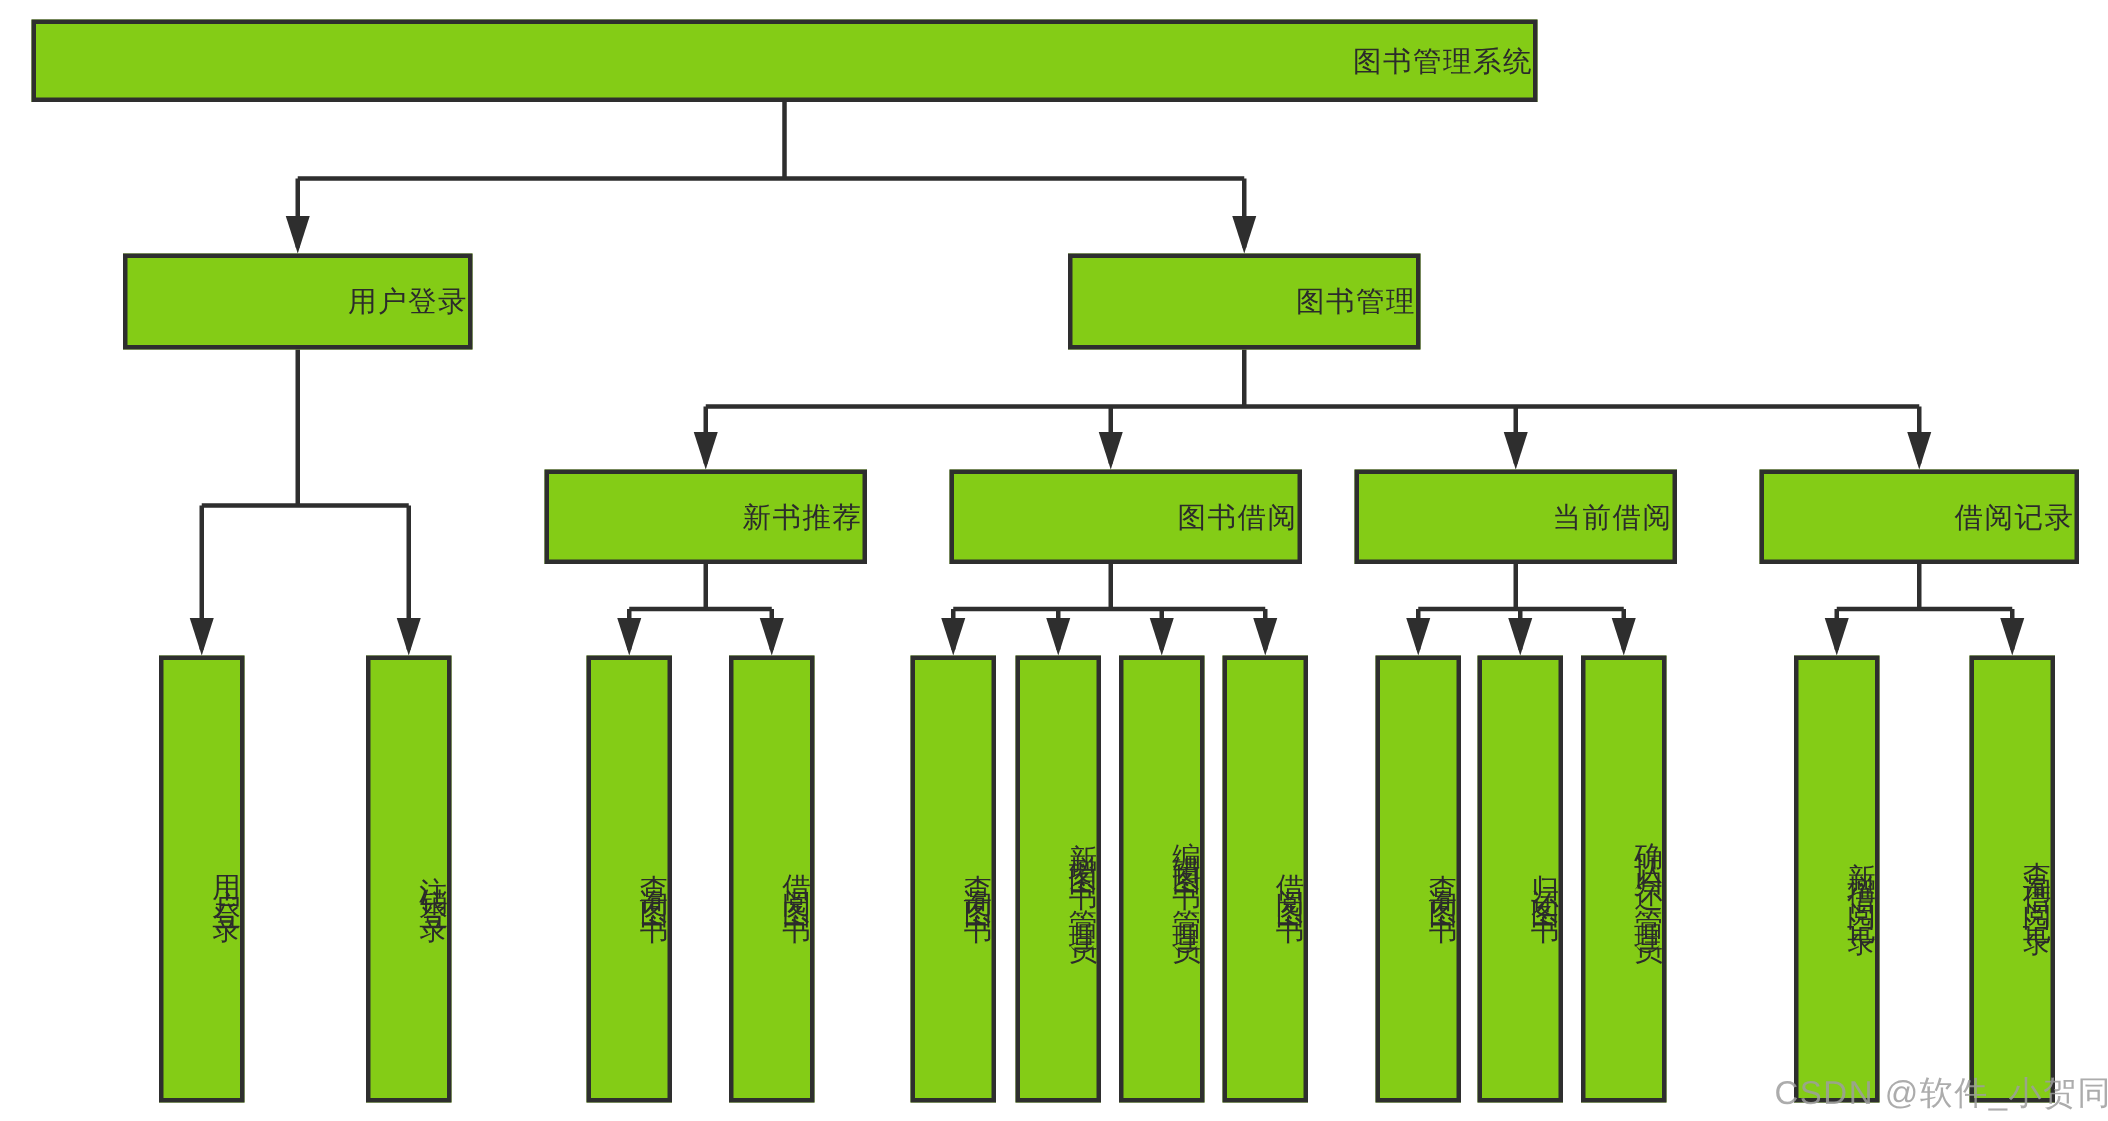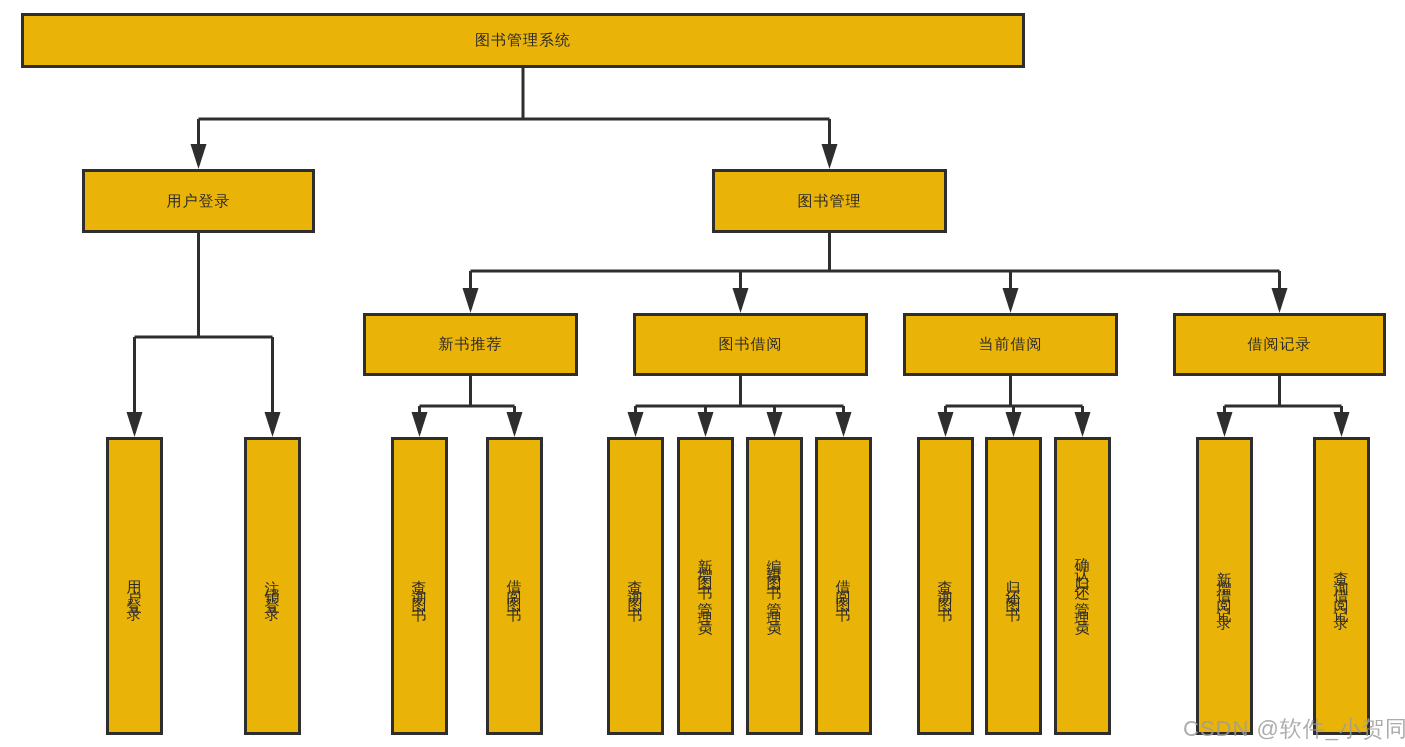--- a/index.html
+++ b/index.html
@@ -28,26 +28,26 @@
     stroke: #2e2e2e;
     stroke-width: 3;
   }
   .connectors polygon {
     fill: #2e2e2e;
     stroke: none;
   }
   .node {
     position: absolute;
     box-sizing: border-box;
-    background: #eab308;
+    background: #84cc16;
     border: 3px solid #2e2e2e;
     display: flex;
     align-items: center;
-    justify-content: center;
-    font-size: 15px;
+    justify-content: flex-end;
+    font-size: 19px;
     color: #2b2b2b;
     z-index: 2;
     letter-spacing: 1px;
   }
   .node.v span {
     writing-mode: vertical-rl;
     text-orientation: upright;
     letter-spacing: 9px;
     line-height: 1;
   }

